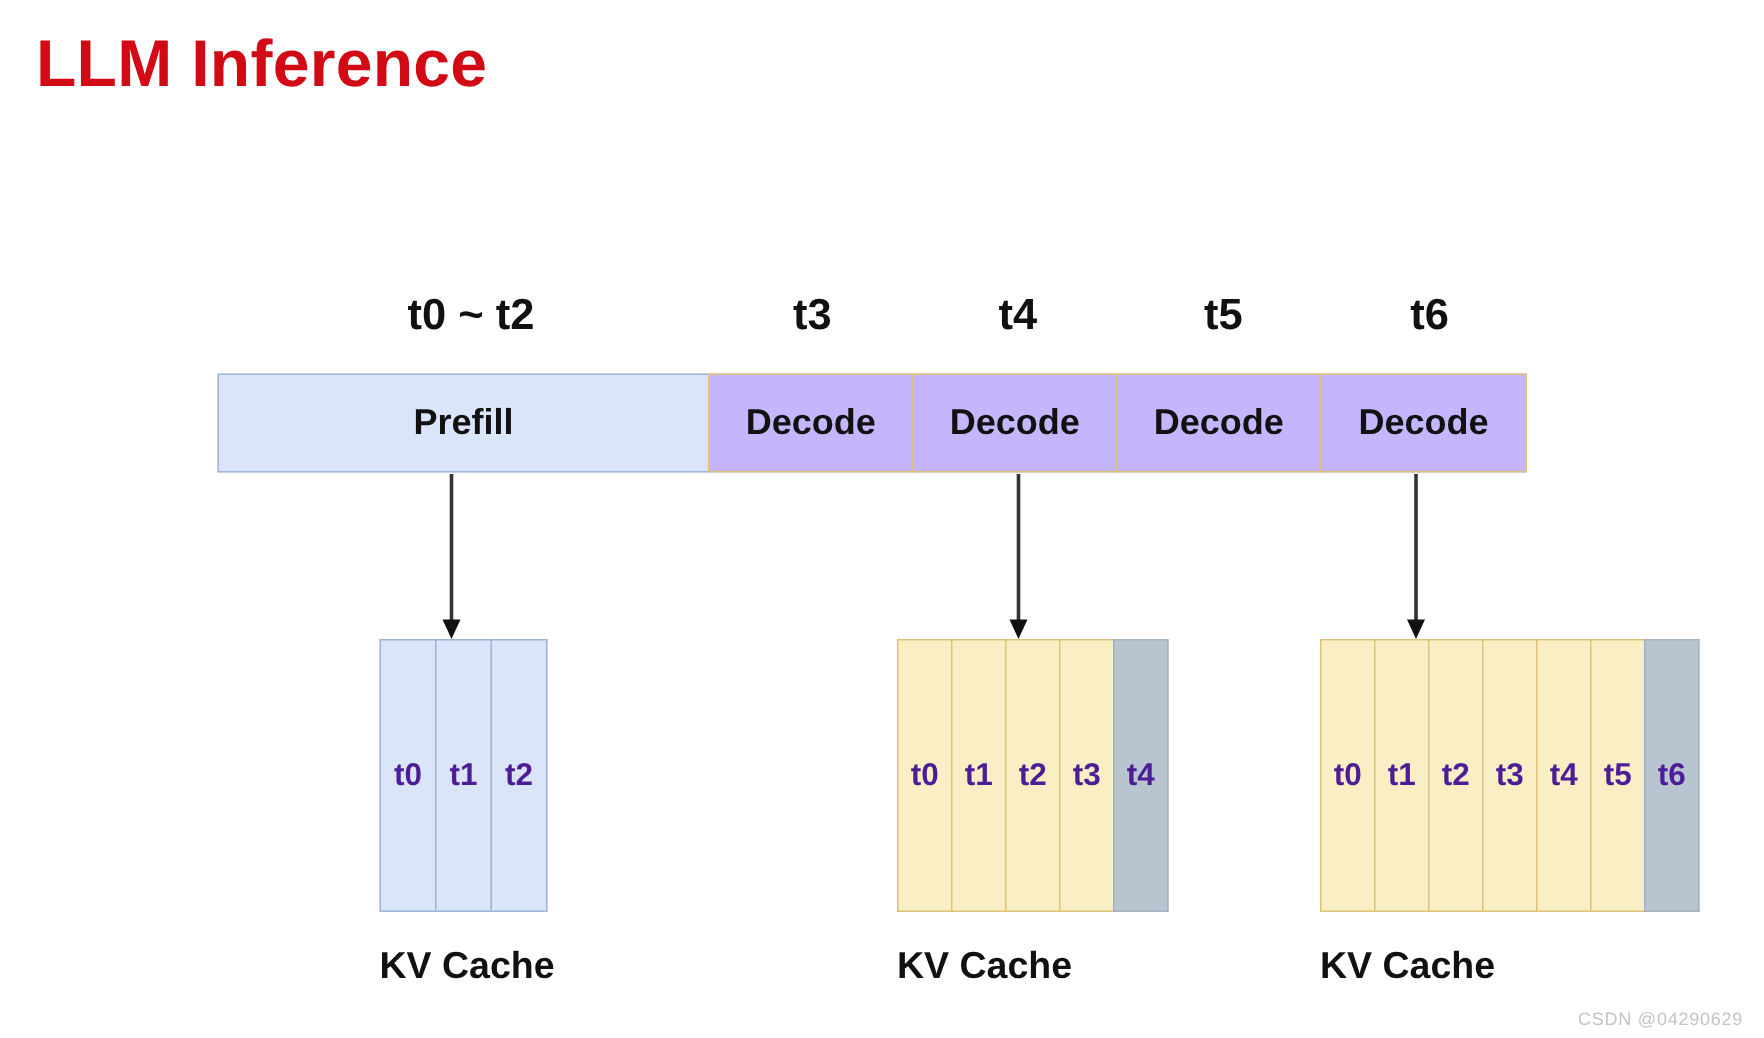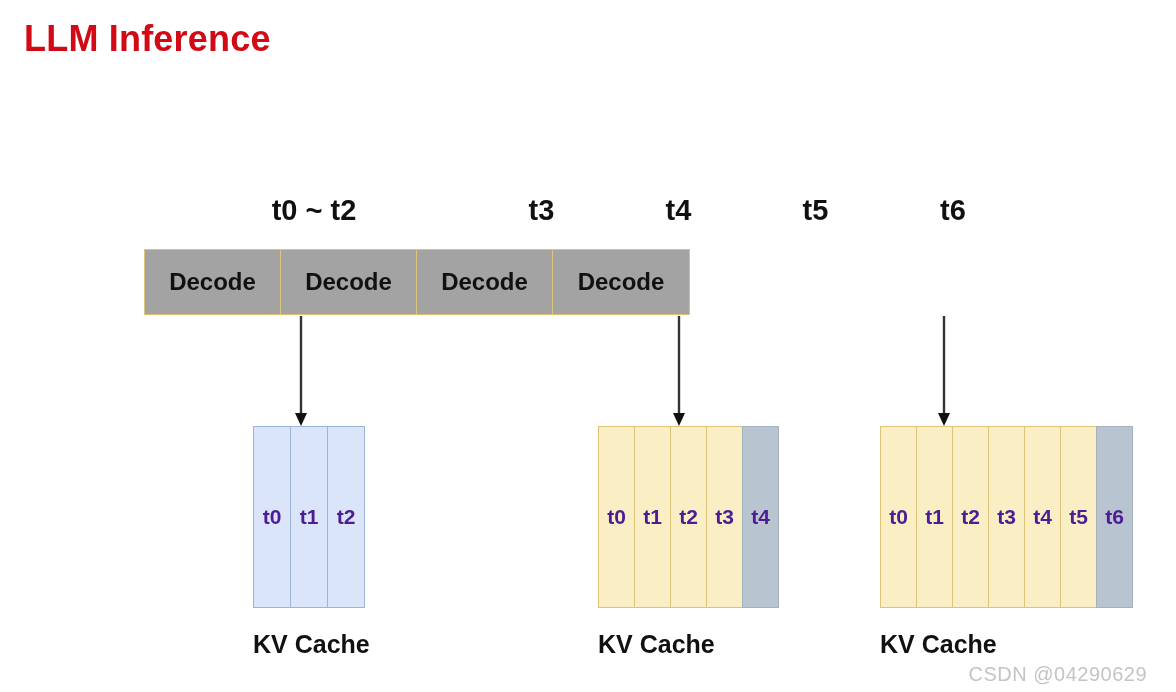--- a/index.html
+++ b/index.html
@@ -20,21 +20,21 @@
     width: 1176px;
     height: 692px;
     background: #ffffff;
   }
 
   
   #page-title {
     position: absolute;
     left: 24px;
     top: 18px;
-    font-size: 36px;
+    font-size: 44px;
     font-weight: bold;
     color: #d10a16;
     letter-spacing: 0.2px;
     white-space: nowrap;
   }
 
   
   .phase-tick {
     position: absolute;
     top: 190px;
@@ -65,21 +65,21 @@
     font-size: 24px;
     font-weight: bold;
     color: #111111;
     white-space: nowrap;
   }
   .phase-cell.prefill {
     background: #dbe5f9;
     border: 1px solid #9cb4d8;
   }
   .phase-cell.decode {
-    background: #a3a3a3;
+    background: #c4b5fd;
     border: 1px solid #dcc377;
     border-left-width: 1px;
   }
   .phase-cell.decode + .phase-cell.decode {
     border-left: 1px solid #dcc377;
   }
 
   
   .arrow {
     position: absolute;
@@ -124,23 +124,23 @@
     margin-top: 22px;
     font-size: 25px;
     font-weight: bold;
     color: #111111;
     white-space: nowrap;
   }
 
   
   #watermark {
     position: absolute;
-    right: 29px;
+    right: 14px;
     bottom: 6px;
-    font-size: 20px;
+    font-size: 12px;
     color: #c4c4c4;
     letter-spacing: 0.5px;
     white-space: nowrap;
   }
 </style>
 </head>
 <body>
 
 <div id="slide">
 
@@ -148,20 +148,21 @@
 
   <div id="tick-layer">
       <div class="phase-tick" style="left: 150px; width: 328px;">t0 ~ t2</div>
       <div class="phase-tick" style="left: 473px; width: 137px;">t3</div>
       <div class="phase-tick" style="left: 610px; width: 137px;">t4</div>
       <div class="phase-tick" style="left: 747px; width: 137px;">t5</div>
       <div class="phase-tick" style="left: 884px; width: 138px;">t6</div>
     </div>
 
   <div id="timeline-bar">
+      <div class="phase-cell prefill" style="width: 328px;">Prefill</div>
       <div class="phase-cell decode" style="width: 137px; margin-left: -1px;">Decode</div>
       <div class="phase-cell decode" style="width: 137px; margin-left: -1px;">Decode</div>
       <div class="phase-cell decode" style="width: 137px; margin-left: -1px;">Decode</div>
       <div class="phase-cell decode" style="width: 138px; margin-left: -1px;">Decode</div>
     </div>
 
   <div id="arrow-layer">
       <div class="arrow" style="left: 293px; top: 316px; height: 110px;">
         <svg width="16" height="110" viewBox="0 0 16 110">
           <line x1="8" y1="0" x2="8" y2="99" stroke="#333333" stroke-width="2.4"></line>

